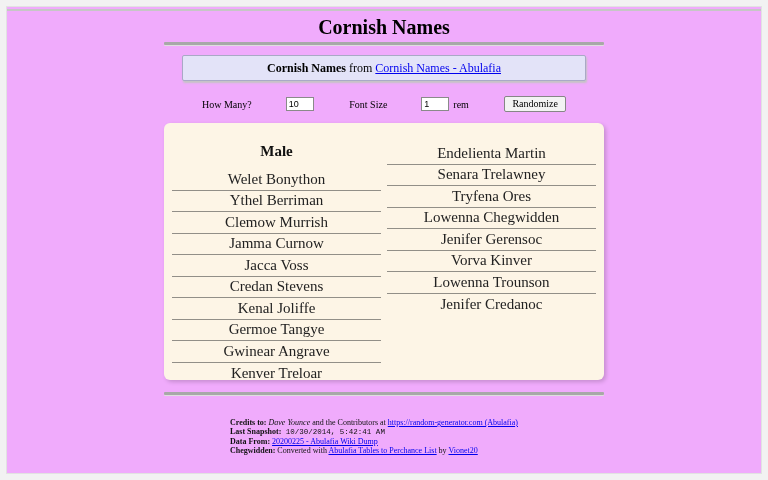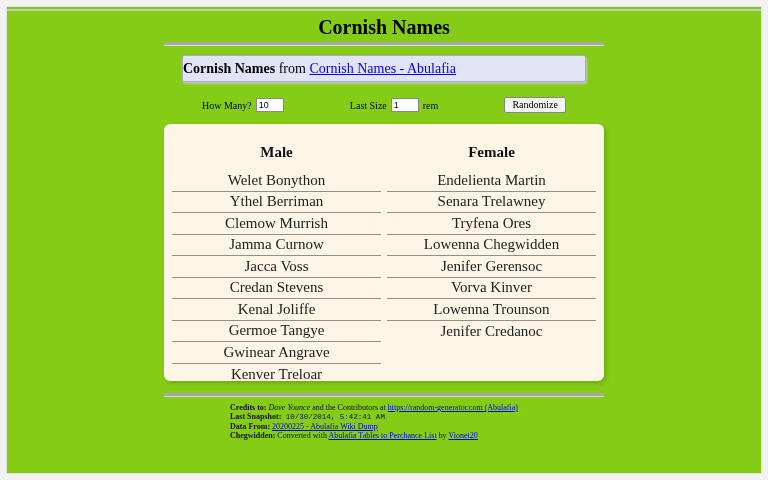--- a/index.html
+++ b/index.html
@@ -5,21 +5,21 @@
   * { margin:0; padding:0; box-sizing:border-box; }
   html,body { width:768px; height:480px; }
   body {
     background:#f2f2f2;
     font-family:"Liberation Serif", serif;
     position:relative;
     overflow:hidden;
   }
   .page {
     position:absolute; left:6px; top:6px; right:6px; bottom:6px;
-    background:#84cc16;
+    background:#f0abfc;
     border:1px solid #e2e2e2;
   }
   .top-line { height:2px; background:var(--top-line,#c6c6c6); margin-top:2px; }
 
   .page-title {
     font-size:20px; font-weight:bold; text-align:center;
     margin-top:5px; color:#000;
   }
   .content { width:440px; margin:0 auto; }
 
@@ -29,36 +29,38 @@
   }
   .rule-top { margin-top:3px; }
   .rule-bottom { margin-top:12px; }
 
   .banner {
     margin:10px 18px 0;
     background:var(--banner-bg,#e3e3f8);
     border:1px solid #a9a9c6;
     border-radius:2px;
     box-shadow:1px 2px 2px #c4c4c4;
-    font-size:14px;
+    text-align:center;
+    font-size:12px;
     padding:5px 0 4px;
   }
   .banner b { font-weight:bold; }
   a.lnk { color:var(--link,#0000ee); text-decoration:underline; cursor:pointer; }
 
   .controls {
     display:flex; align-items:center; justify-content:space-between;
     margin:15px 38px 0; font-size:10px;
   }
   .ctrl-group { display:flex; align-items:center; gap:4px; }
   .ctrl-input {
     width:28px; height:14px; font-size:9px;
     border:1px solid #8a8a8a; background:#fff;
     padding:0 2px;
     font-family:"Liberation Sans", sans-serif;
+    margin-left:30px;
   }
   .btn {
     font-size:10px; font-family:"Liberation Serif", serif;
     padding:1px 7px 2px;
     border:1px solid #868686; background:#f3f3f3;
     border-radius:2px; cursor:pointer;
   }
 
   .panel {
     height:257px; margin-top:11px;
@@ -75,21 +77,21 @@
   }
   .cell {
     height:21.5px;
     display:flex; align-items:center; justify-content:center;
     font-size:15px; color:#222;
     border-bottom:1px solid #928f88;
   }
   .cells .cell:last-child { border-bottom:none; }
 
   .footer {
-    margin:7px 0 0 66px;
+    margin:23px 0 0 66px;
     font-size:8px; line-height:9px; color:#111;
   }
   .f-label { font-weight:bold; }
   .italic { font-style:italic; }
   .mono { font-family:"Liberation Mono", monospace; font-size:7.5px; }
 </style>
 </head>
 <body>
 
 <div class="page">
@@ -103,21 +105,21 @@
     <div class="banner">
       <b>Cornish Names</b><span> from </span><a class="lnk">Cornish Names - Abulafia</a>
     </div>
 
     <div class="controls">
       <div class="ctrl-group">
         <span>How Many?</span>
         <input class="ctrl-input" type="text" value="10" style="">
       </div>
       <div class="ctrl-group">
-        <span>Last Size</span>
+        <span>Font Size</span>
         <input class="ctrl-input" type="text" value="1" style="">
         <span>rem</span>
       </div>
       <button class="btn">Randomize</button>
     </div>
 
     <div class="panel">
       <div class="col">
         <div class="col-header">Male</div>
         <div class="cells">
@@ -127,21 +129,20 @@
             <div class="cell">Jamma Curnow</div>
             <div class="cell">Jacca Voss</div>
             <div class="cell">Credan Stevens</div>
             <div class="cell">Kenal Joliffe</div>
             <div class="cell">Germoe Tangye</div>
             <div class="cell">Gwinear Angrave</div>
             <div class="cell">Kenver Treloar</div>
           </div>
       </div>
       <div class="col">
-        <div class="col-header">Female</div>
         <div class="cells">
             <div class="cell">Endelienta Martin</div>
             <div class="cell">Senara Trelawney</div>
             <div class="cell">Tryfena Ores</div>
             <div class="cell">Lowenna Chegwidden</div>
             <div class="cell">Jenifer Gerensoc</div>
             <div class="cell">Vorva Kinver</div>
             <div class="cell">Lowenna Trounson</div>
             <div class="cell">Jenifer Credanoc</div>
           </div>

